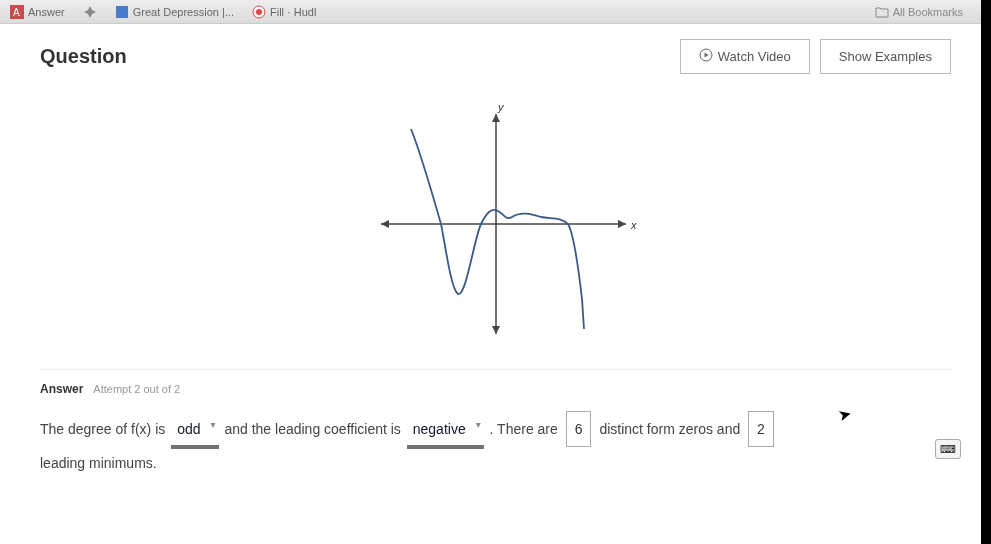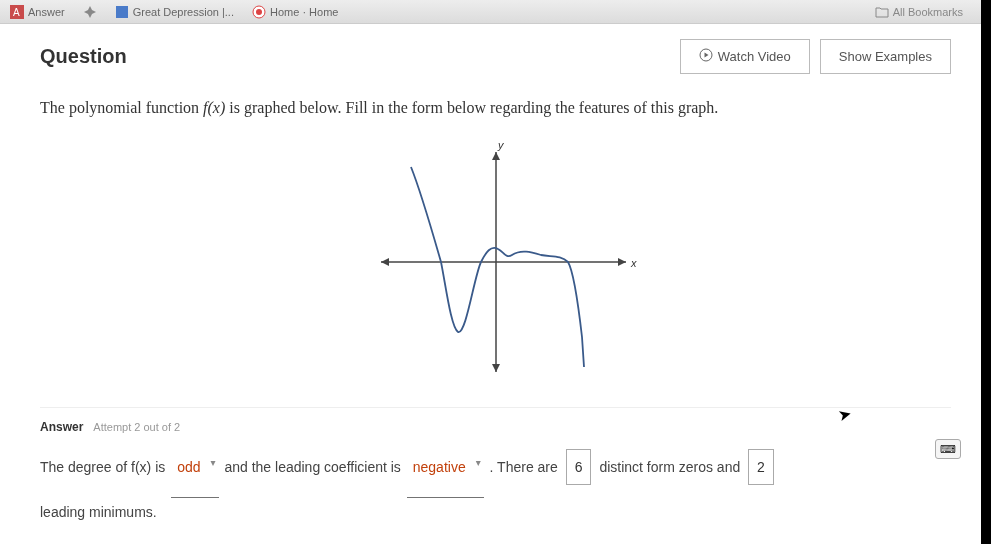--- a/index.html
+++ b/index.html
@@ -138,24 +138,24 @@
       color: #999;
       text-align: right;
     }
     .answer-body {
       font-size: 14px;
       color: #444;
       line-height: 2;
     }
     .dropdown {
       display: inline-block;
-      border-bottom: 1px solid #737373;
-      padding: 2px 18px 16px 6px;
+      border-bottom: 4px solid #737373;
+      padding: 2px 18px 2px 6px;
       position: relative;
-      color: #c2410c;
+      color: #0f172a;
       margin: 0 2px;
     }
     .dropdown::after {
       content: "▾";
       position: absolute;
       right: 3px;
       font-size: 10px;
       color: #888;
     }
     .num-input {
@@ -225,21 +225,21 @@
     </span>
     <span>Great Depression |...</span>
   </div>
   <div class="bookmark-item">
     <span class="bookmark-icon">
       <svg width="14" height="14">
           <circle cx="7" cy="7" r="6" fill="#fff" stroke="#d44"></circle>
           <circle cx="7" cy="7" r="3" fill="#d44"></circle>
         </svg>
     </span>
-    <span>Home · Home</span>
+    <span>Fill · Hudl</span>
   </div>
   <div class="bookmark-item all-bookmarks">
     <span class="bookmark-icon">
       <svg width="14" height="12" viewBox="0 0 14 12">
           <path d="M1 2 L5 2 L6 3 L13 3 L13 11 L1 11 Z" fill="none" stroke="#888"></path>
         </svg>
     </span>
     <span>All Bookmarks</span>
   </div>
 </div>
@@ -258,23 +258,20 @@
               </svg>
           </span>
           <span>Watch Video</span>
         </button>
         <button class="btn">
           <span>Show Examples</span>
         </button>
       </div>
     </div>
 
-    <div class="question-text">
-      <span>The polynomial function </span><span class="fx">f(x)</span><span> is graphed below. Fill in the form below regarding the features of this graph.</span>
-    </div>
 
     <div class="graph-area">
       <svg width="340" height="245" viewBox="0 0 340 245">
         <text x="172" y="12" font-size="11" font-style="italic" fill="#333">y</text>
         <line x1="170" y1="15" x2="170" y2="235" stroke="#444" stroke-width="1.5"></line>
         <path d="M170 15 L166 23 L174 23 Z" fill="#444"></path>
         <path d="M170 235 L166 227 L174 227 Z" fill="#444"></path>
         <line x1="55" y1="125" x2="300" y2="125" stroke="#444" stroke-width="1.5"></line>
         <path d="M55 125 L63 121 L63 129 Z" fill="#444"></path>
         <path d="M300 125 L292 121 L292 129 Z" fill="#444"></path>

